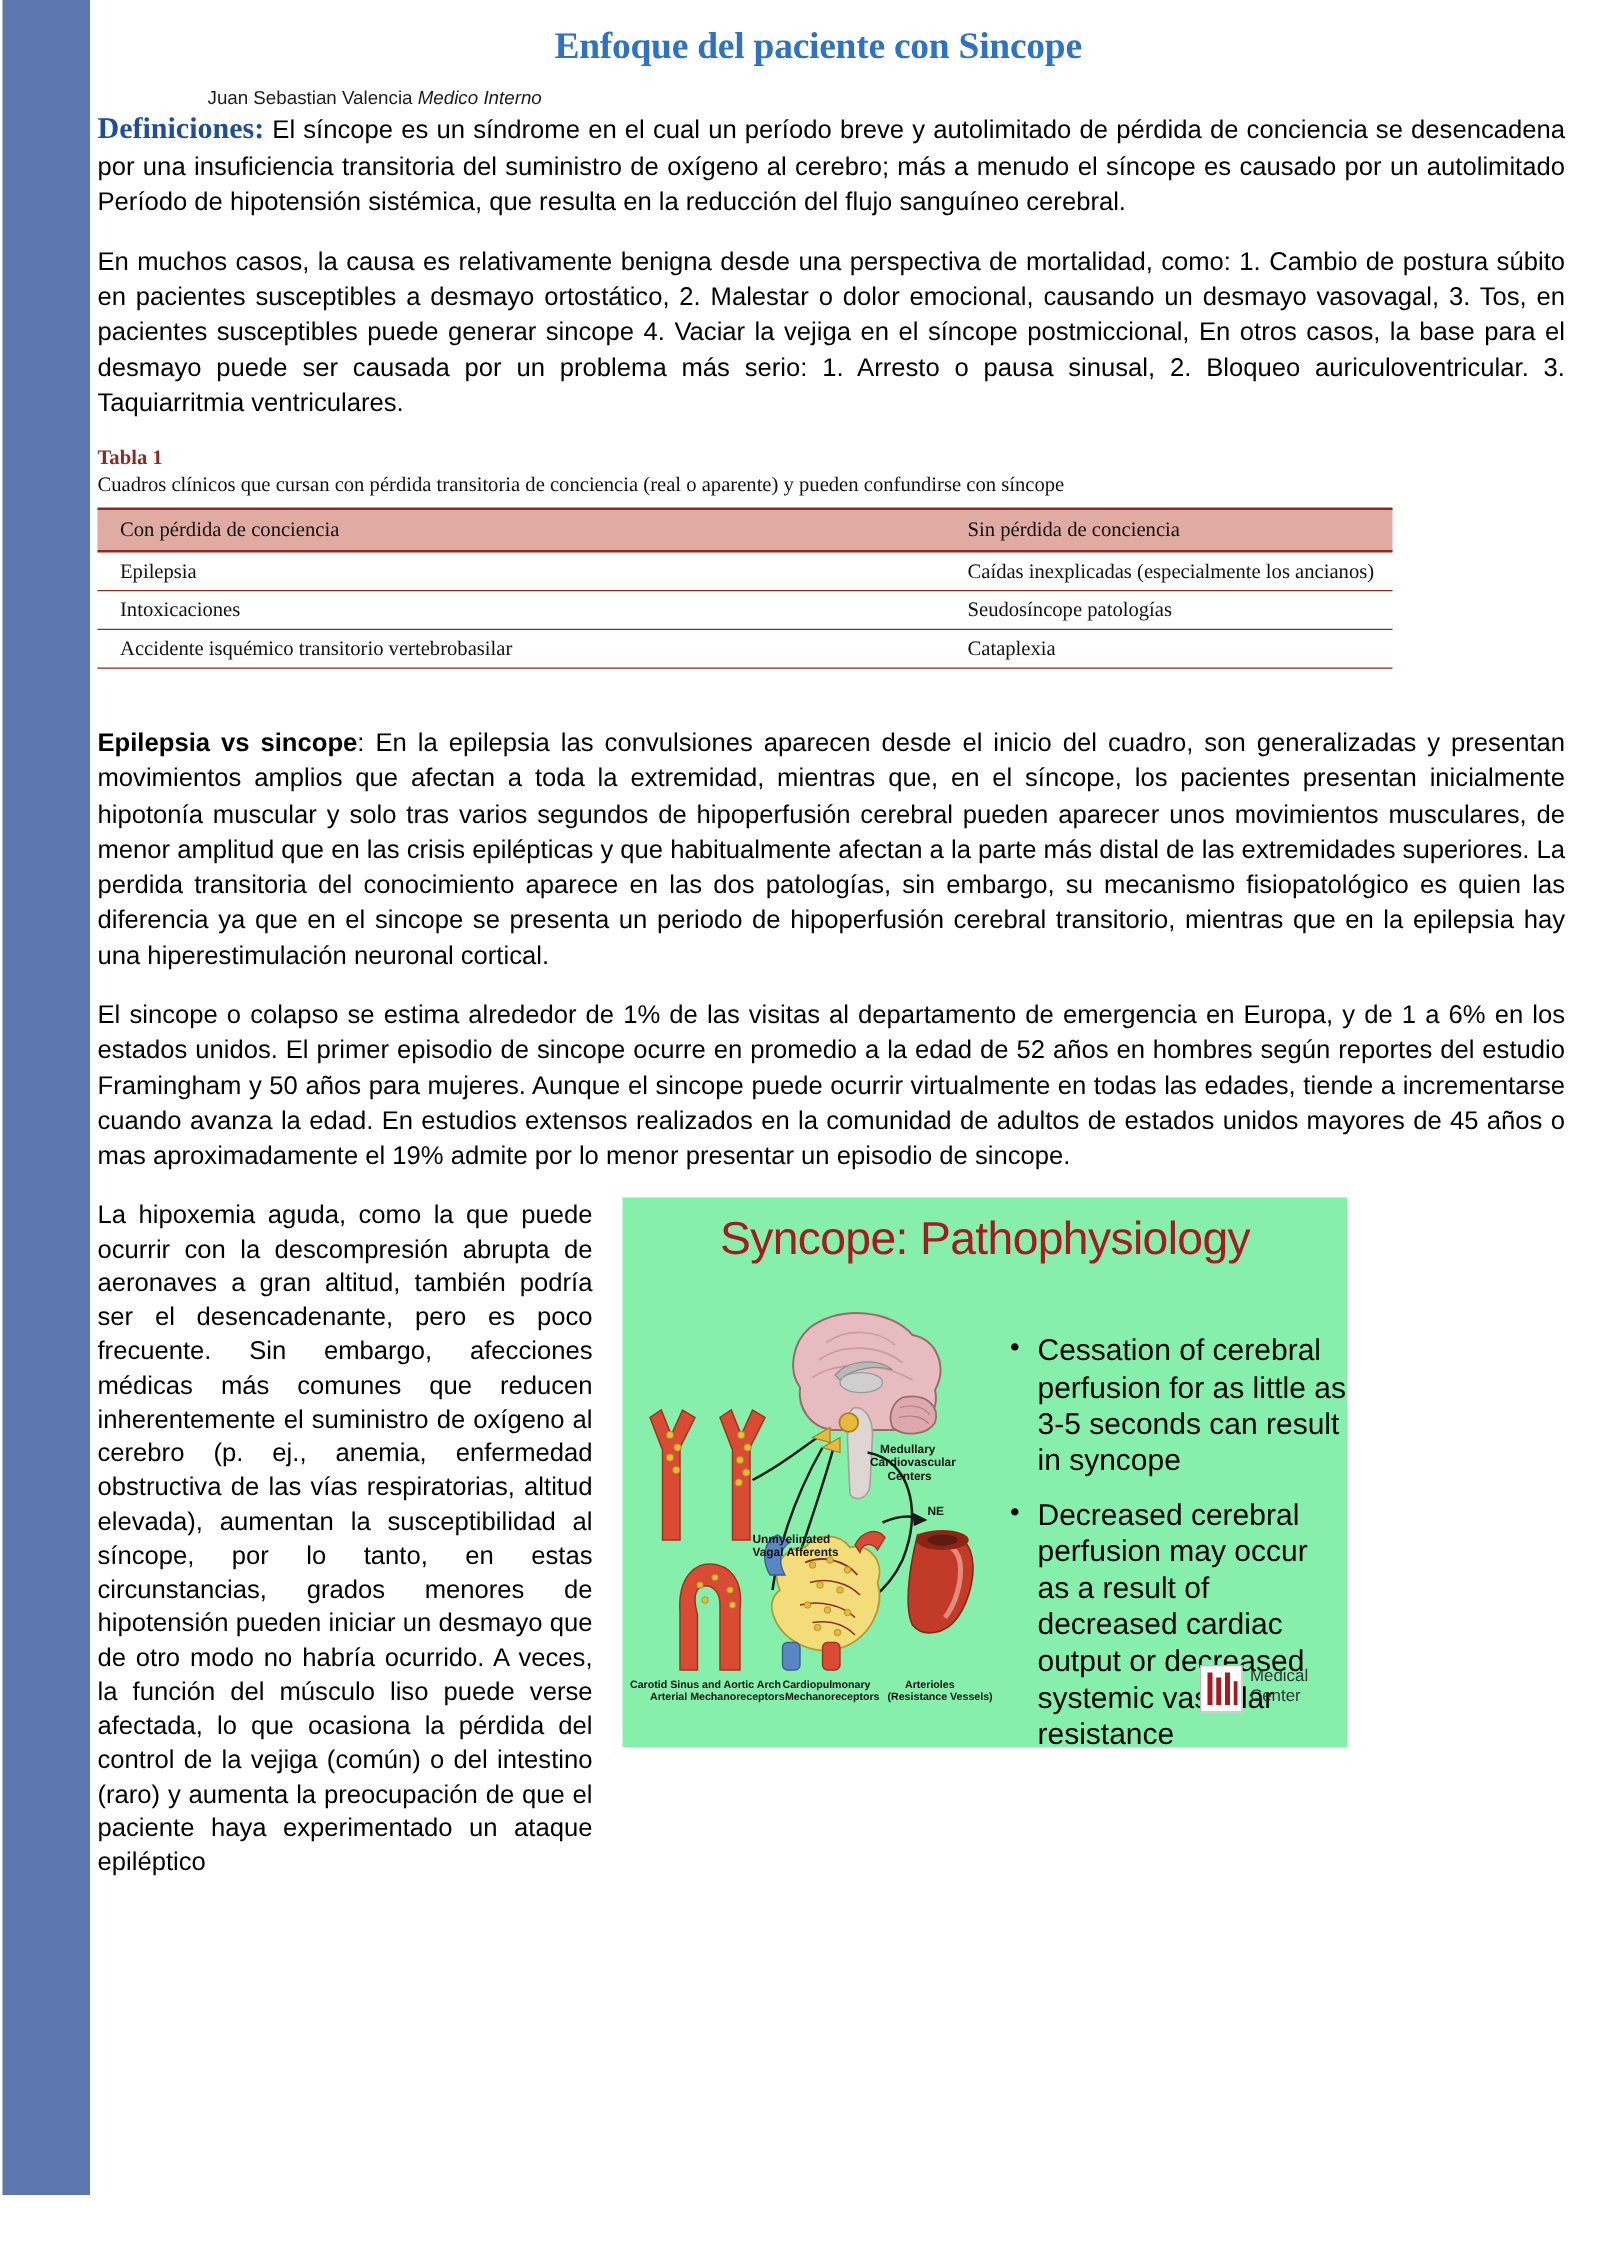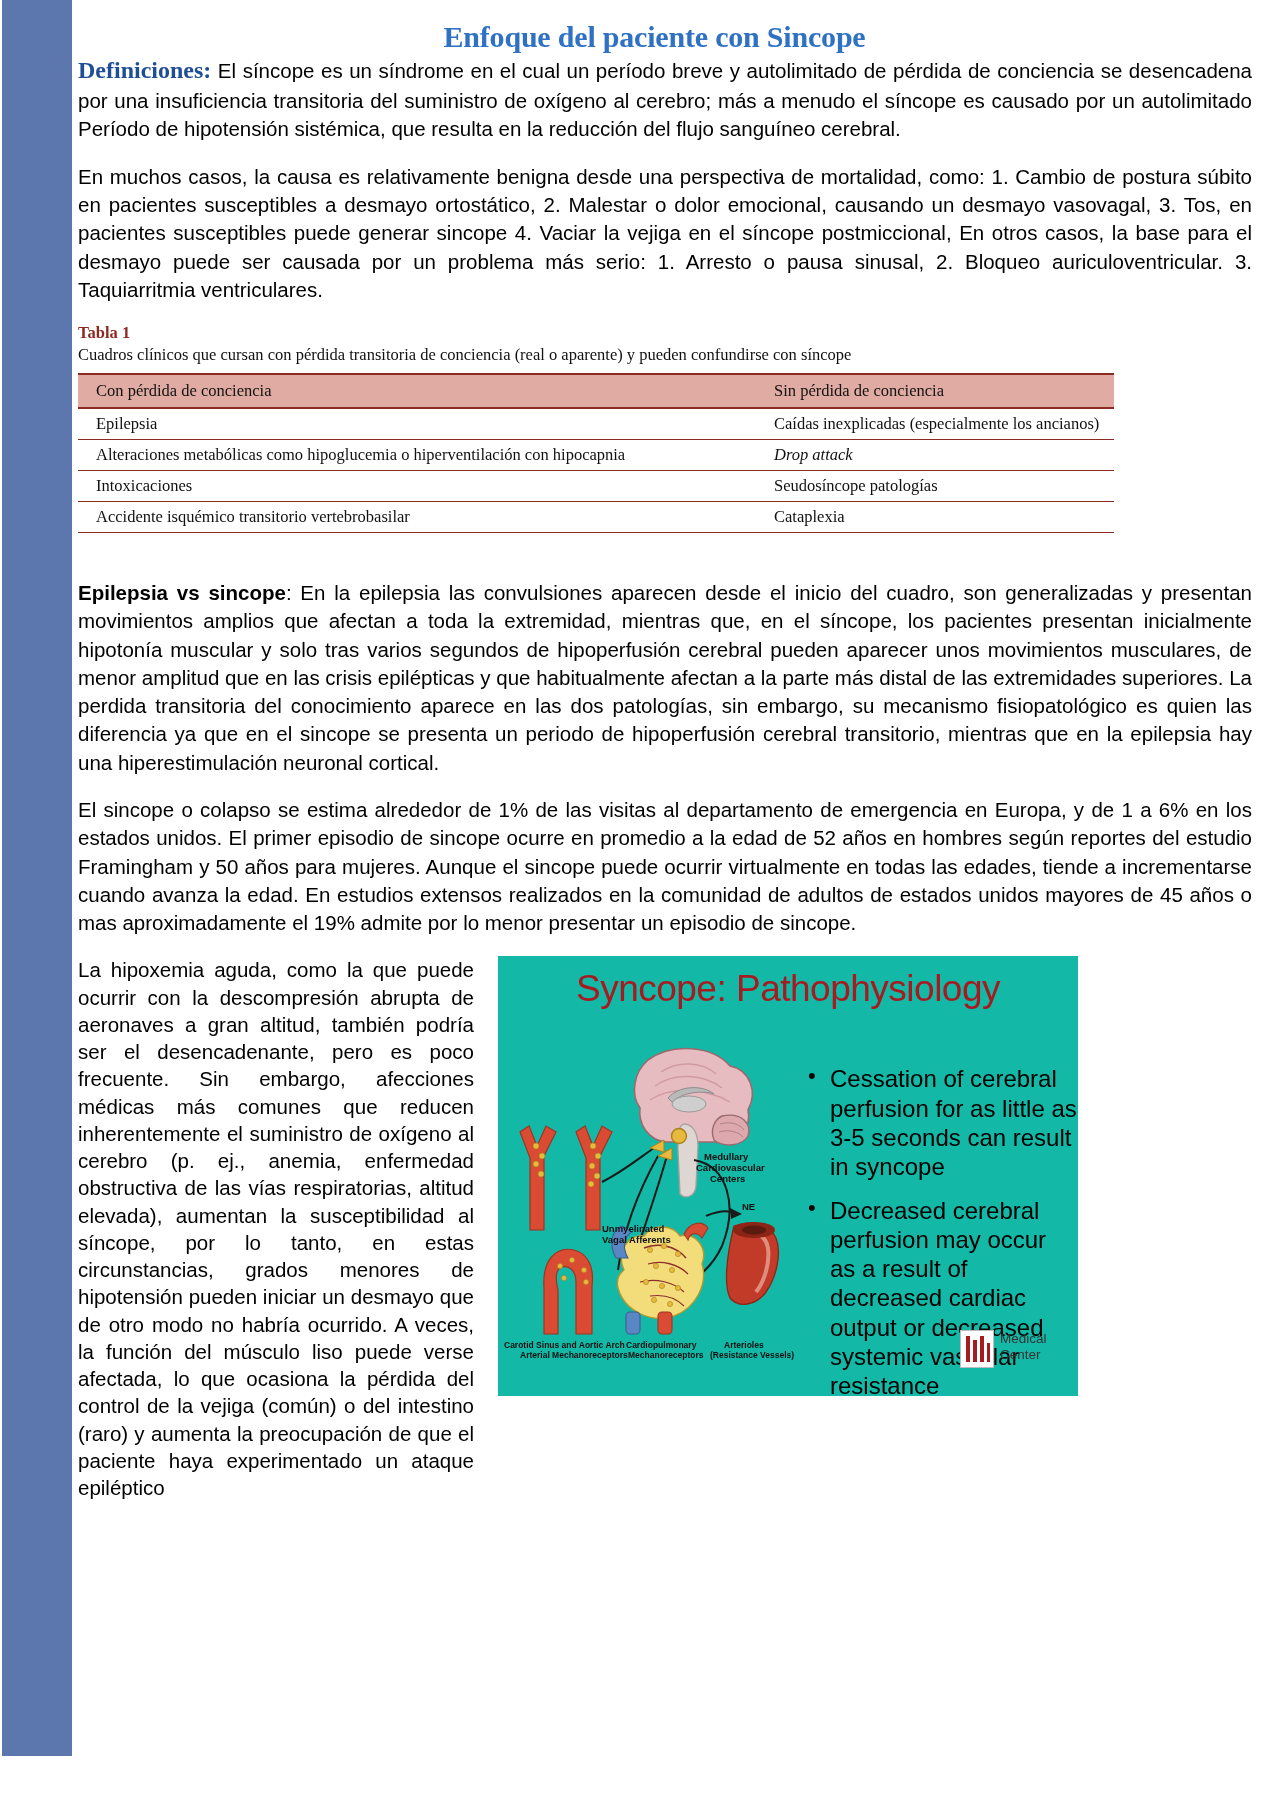--- a/index.html
+++ b/index.html
@@ -145,21 +145,21 @@
     margin: 0;
     font-size: 20.5px;
     line-height: 1.33;
     text-align: justify;
     color: #000;
   }
   .slide {
     width: 580px;
     height: 440px;
     position: relative;
-    background: #14b8a6;
+    background: #86efac;
     flex: none;
   }
   .slide-title {
     color: #a61b20;
     font-size: 37px;
     font-family: "Liberation Sans", sans-serif;
     text-align: center;
     padding-top: 12px;
     white-space: nowrap;
     letter-spacing: -0.5px;
@@ -249,20 +249,24 @@
 <body>
 
 <div class="page">
 
   <div class="left-bar"></div>
 
   <div class="content">
 
     <h1 class="doc-title">Enfoque del paciente con Sincope</h1>
 
+    <div class="byline">
+      <span>Juan Sebastian Valencia</span>
+      <span class="role">Medico Interno</span>
+    </div>
 
     <div class="body-col">
 
       <p class="para para-first">
         <span class="defs-lead">Definiciones:</span>
         <span>El síncope es un síndrome en el cual un período breve y autolimitado de pérdida de conciencia se desencadena por una insuficiencia transitoria del suministro de oxígeno al cerebro; más a menudo el síncope es causado por un autolimitado Período de hipotensión sistémica, que resulta en la reducción del flujo sanguíneo cerebral.</span>
       </p>
 
       <p class="para">En muchos casos, la causa es relativamente benigna desde una perspectiva de mortalidad, como: 1. Cambio de postura súbito en pacientes susceptibles a desmayo ortostático, 2. Malestar o dolor emocional, causando un desmayo vasovagal, 3. Tos, en pacientes susceptibles puede generar sincope 4.  Vaciar la vejiga en el síncope postmiccional, En otros casos, la base para el desmayo puede ser causada por un problema más serio: 1. Arresto o pausa sinusal, 2. Bloqueo auriculoventricular. 3. Taquiarritmia ventriculares.</p>
 
@@ -273,24 +277,20 @@
           <thead>
             <tr>
               <th class="col-left">Con pérdida de conciencia</th>
               <th class="col-right">Sin pérdida de conciencia</th>
             </tr>
           </thead>
           <tbody>
             <tr>
               <td class="col-left">Epilepsia</td>
               <td class="col-right">Caídas inexplicadas (especialmente los ancianos)</td>
-            </tr>
-            <tr>
-              <td class="col-left">Alteraciones metabólicas como hipoglucemia o hiperventilación con hipocapnia</td>
-              <td class="col-right ital">Drop attack</td>
             </tr>
             <tr>
               <td class="col-left">Intoxicaciones</td>
               <td class="col-right">Seudosíncope patologías</td>
             </tr>
             <tr>
               <td class="col-left">Accidente isquémico transitorio vertebrobasilar</td>
               <td class="col-right">Cataplexia</td>
             </tr>
           </tbody>

